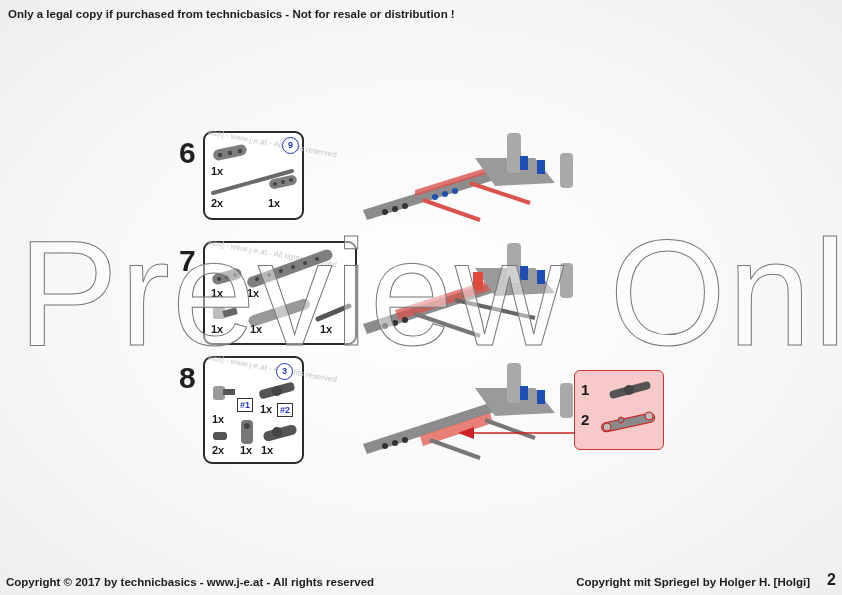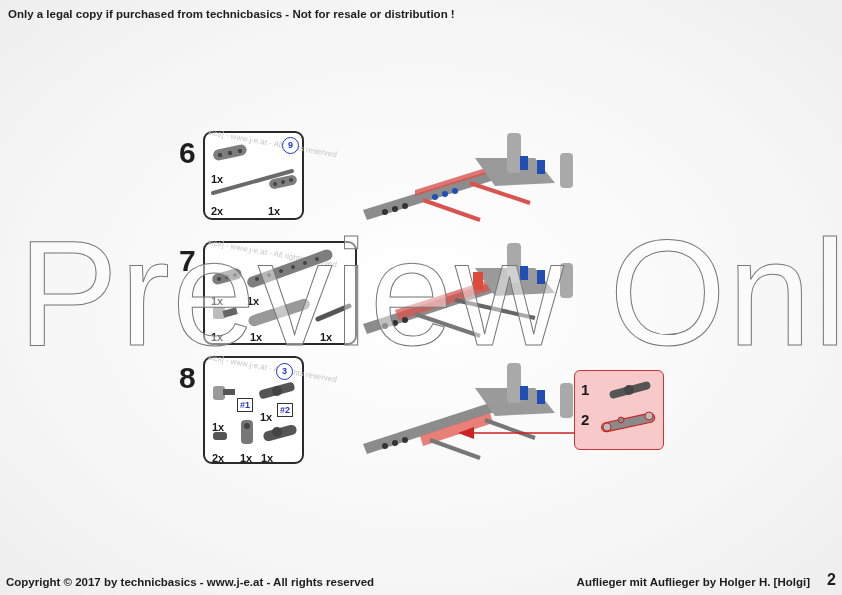--- a/index.html
+++ b/index.html
@@ -12,21 +12,21 @@
   .hdr { position: absolute; left: 8px; top: 8px; font-size: 11.5px; font-weight: bold; color: #1d1d1d; text-align: center; }
   .ftr-left { position: absolute; left: 6px; top: 576px; font-size: 11.5px; font-weight: bold; color: #1d1d1d; }
   .ftr-right { position: absolute; right: 32px; top: 576px; font-size: 11.5px; font-weight: bold; color: #1d1d1d; }
   .page-num { position: absolute; right: 6px; top: 571px; font-size: 16px; font-weight: bold; color: #1d1d1d; }
 
   .step-num { position: absolute; font-size: 30px; font-weight: bold; color: #1e1e1e; line-height: 1; }
   .parts-box {
     position: absolute; border: 2px solid #2a2a2a; border-radius: 9px;
     background: rgba(255,255,255,0.92);
   }
-  .qty { position: absolute; font-size: 11px; font-weight: bold; color: #1a1a1a; margin-top: 8px; }
+  .qty { position: absolute; font-size: 11px; font-weight: bold; color: #1a1a1a; }
   .circle-badge {
     position: absolute; width: 15px; height: 15px; border: 1.5px solid #2233cc; border-radius: 50%;
     font-size: 9px; font-weight: bold; color: #2233cc; text-align: center; line-height: 15px; background: #fff;
   }
   .hash-badge {
     position: absolute; border: 1.2px solid #333; background: #fff; color: #2233cc;
     font-size: 9px; font-weight: bold; padding: 0 2px; line-height: 12px;
   }
   .wm-small { position: absolute; font-size: 8px; color: #c7c7c7; transform: rotate(10deg); white-space: nowrap; }
   .part { position: absolute; }
@@ -207,14 +207,14 @@
     <rect x="4" y="11" width="54" height="9" rx="4.5" fill="#8a8a8a" stroke="#cc2222" stroke-width="1.2" transform="rotate(-12 31 15)"></rect>
     <circle cx="10" cy="20" r="4" fill="#bbb" stroke="#cc2222"></circle>
     <circle cx="52" cy="9" r="4" fill="#bbb" stroke="#cc2222"></circle>
     <circle cx="24" cy="13" r="3" fill="#888" stroke="#cc2222"></circle>
   </svg>
 </div>
 
 <div class="preview-wm">Preview Only</div>
 
 <div class="ftr-left">Copyright © 2017 by technicbasics - www.j-e.at - All rights reserved</div>
-<div class="ftr-right">Auflieger mit Auflieger by Holger H. [Holgi]</div>
+<div class="ftr-right">Copyright mit Spriegel by Holger H. [Holgi]</div>
 <div class="page-num">2</div>
 
 </body></html>

